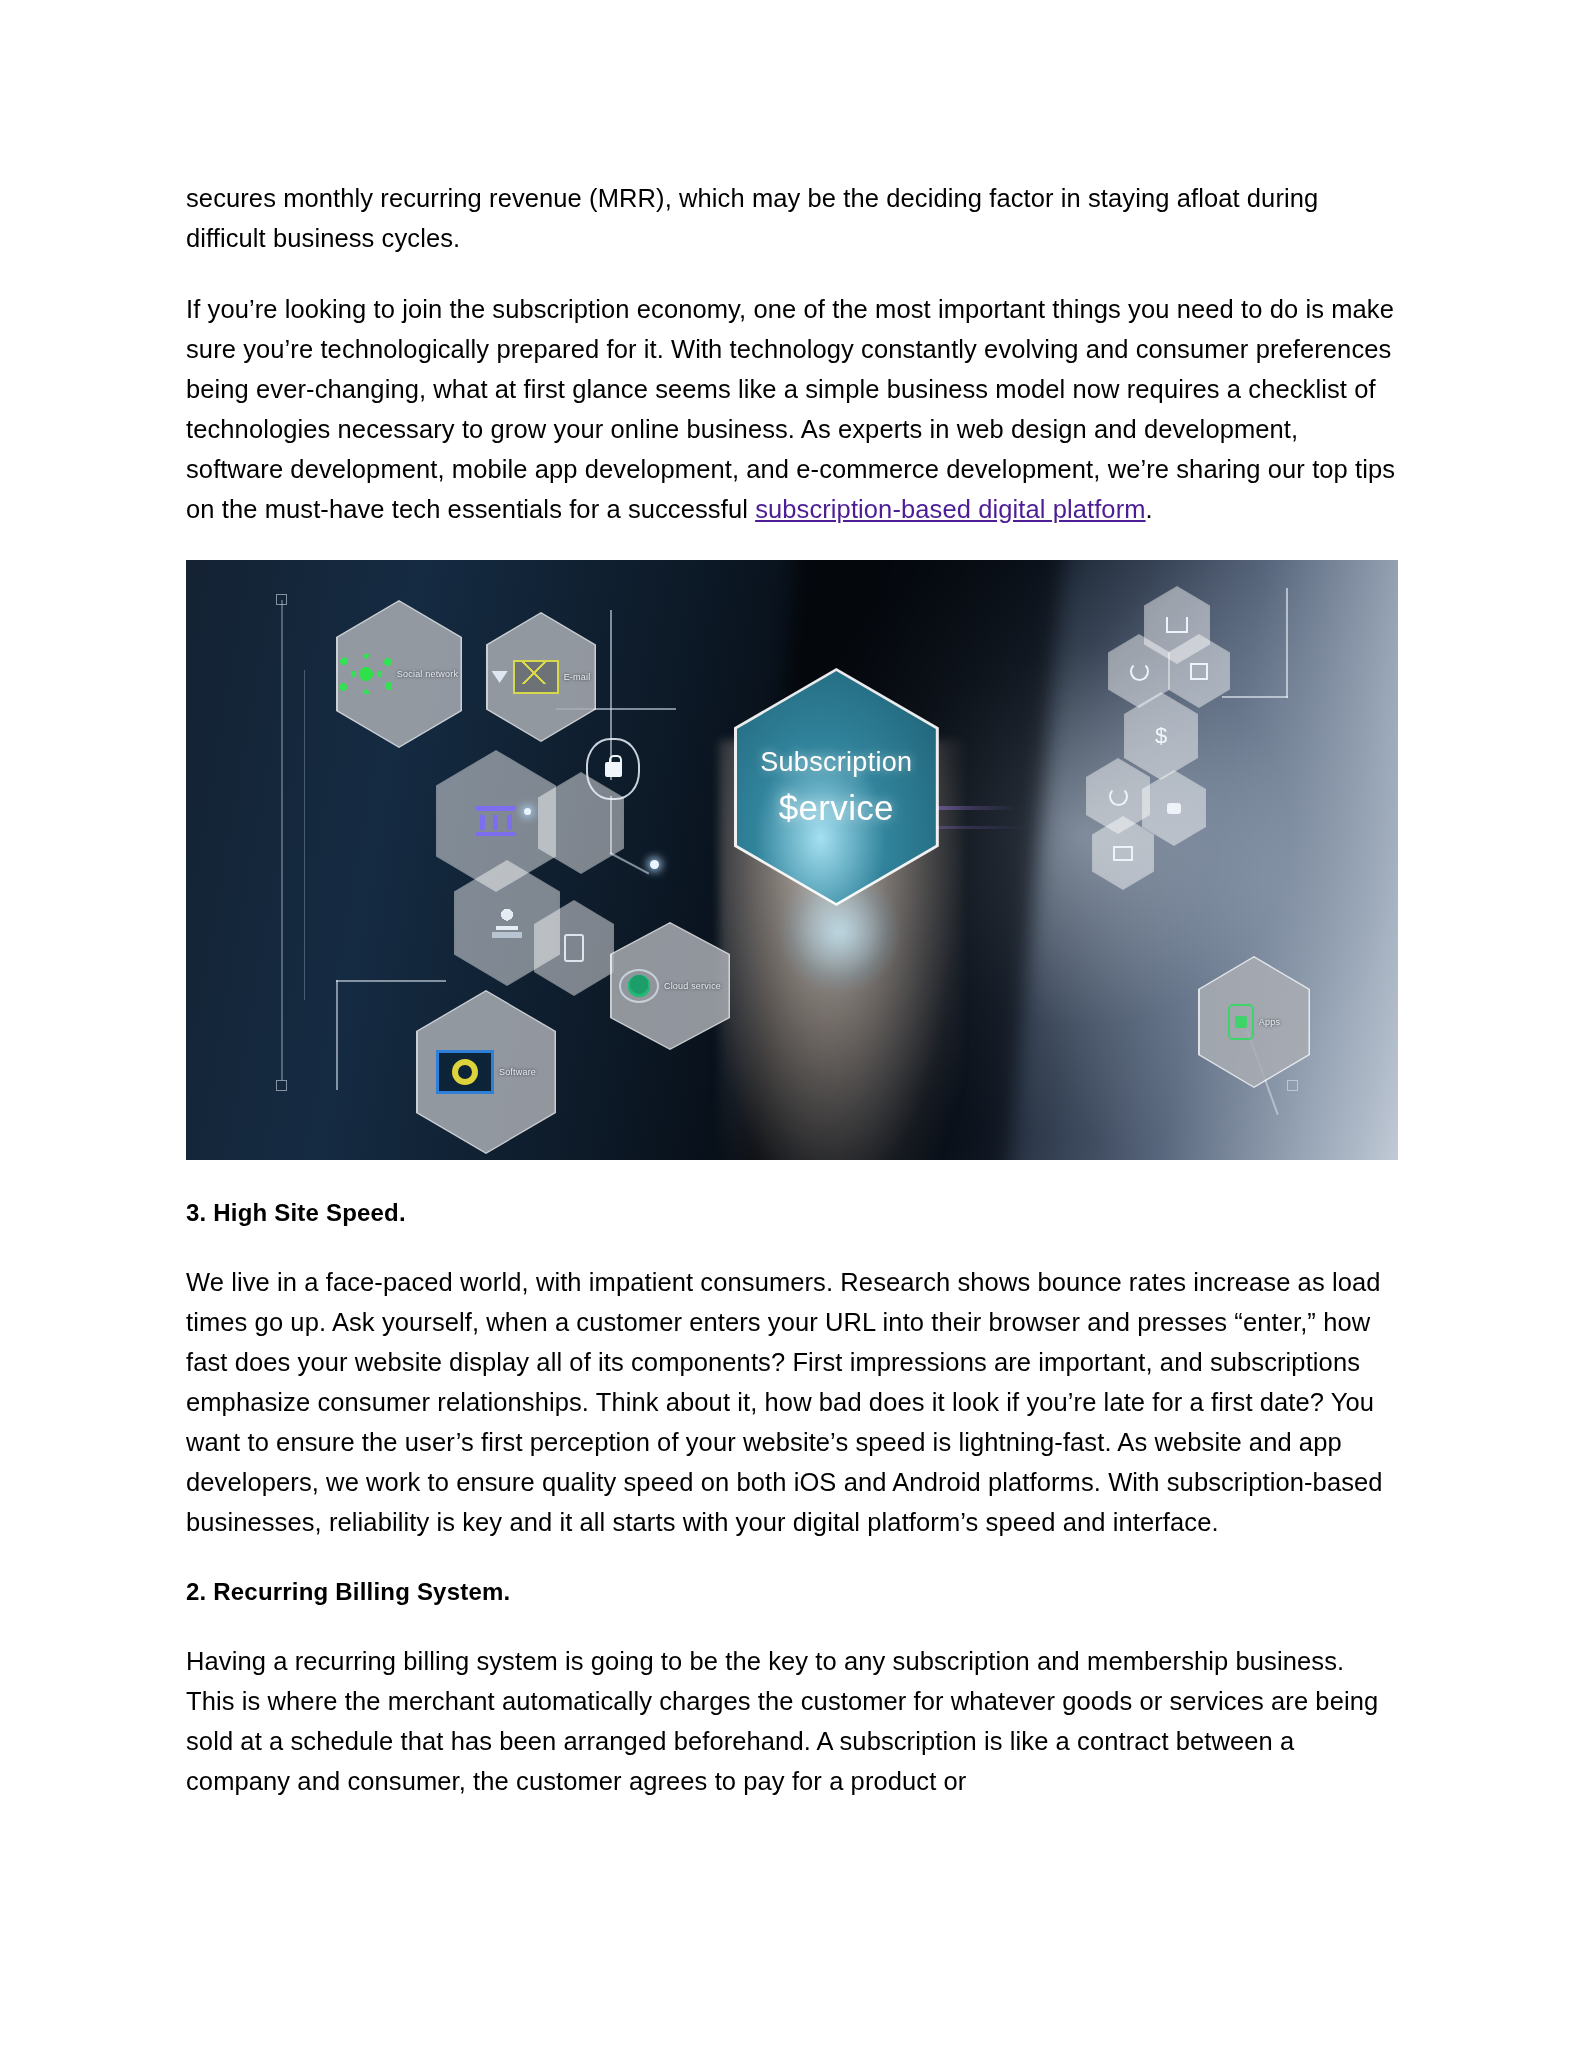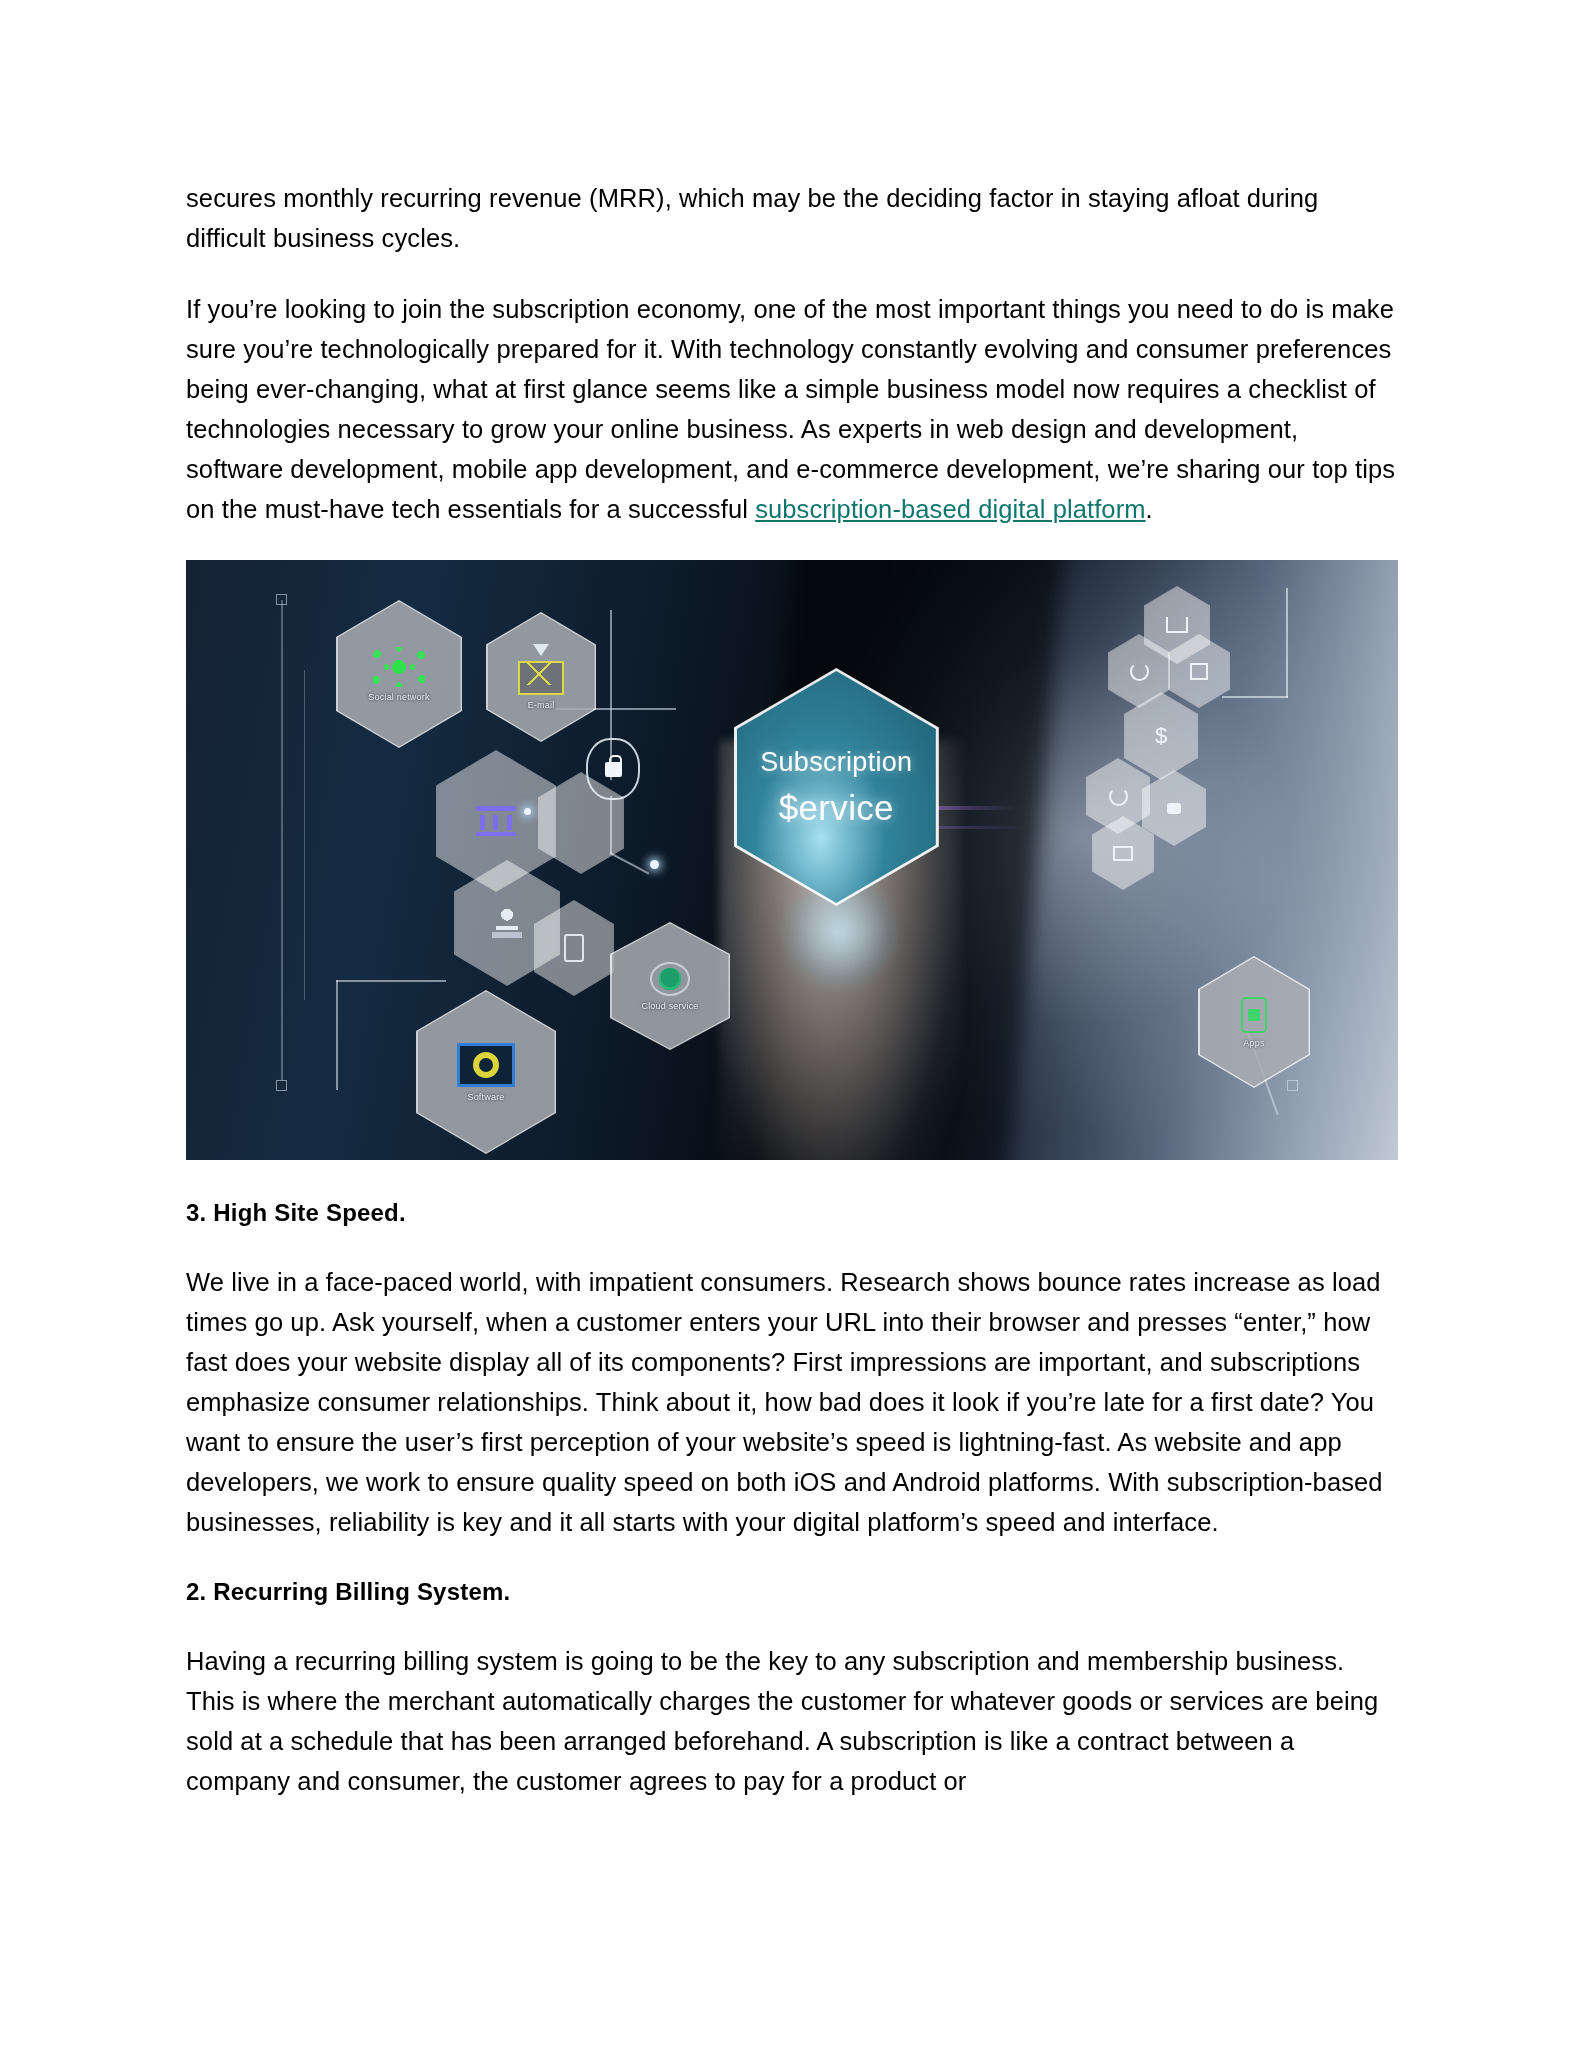--- a/index.html
+++ b/index.html
@@ -36,21 +36,21 @@
   p.body-text:last-child { margin-bottom: 0; }
   h3.section-heading {
     margin: 0 0 30px 0;
     font-size: 24px;
     line-height: 38px;
     font-weight: bold;
     color: #000000;
     letter-spacing: 0.2px;
   }
   a.inline-link {
-    color: #0f766e;
+    color: #4c1d95;
     text-decoration: underline;
   }
   .figure {
     margin: 30px 0 34px 0;
     width: 1212px;
     height: 600px;
     position: relative;
     overflow: hidden;
     background: #0c1520;
   }
@@ -87,21 +87,21 @@
     align-items: center;
     justify-content: center;
   }
   .hex .inner {
     -webkit-clip-path: polygon(50% 0%, 100% 25%, 100% 75%, 50% 100%, 0% 75%, 0% 25%);
     clip-path: polygon(50% 0%, 100% 25%, 100% 75%, 50% 100%, 0% 75%, 0% 25%);
     width: calc(100% - 3px);
     height: calc(100% - 3px);
     background: rgba(16,28,42,0.30);
     display: flex;
-    flex-direction: column;
+    flex-direction: row;
     align-items: center;
     justify-content: center;
     gap: 5px;
   }
   .hex-label {
     font-size: 9px;
     color: #e8eef5;
     letter-spacing: 0.2px;
     text-shadow: 0 0 3px rgba(0,0,0,0.8);
     white-space: nowrap;

